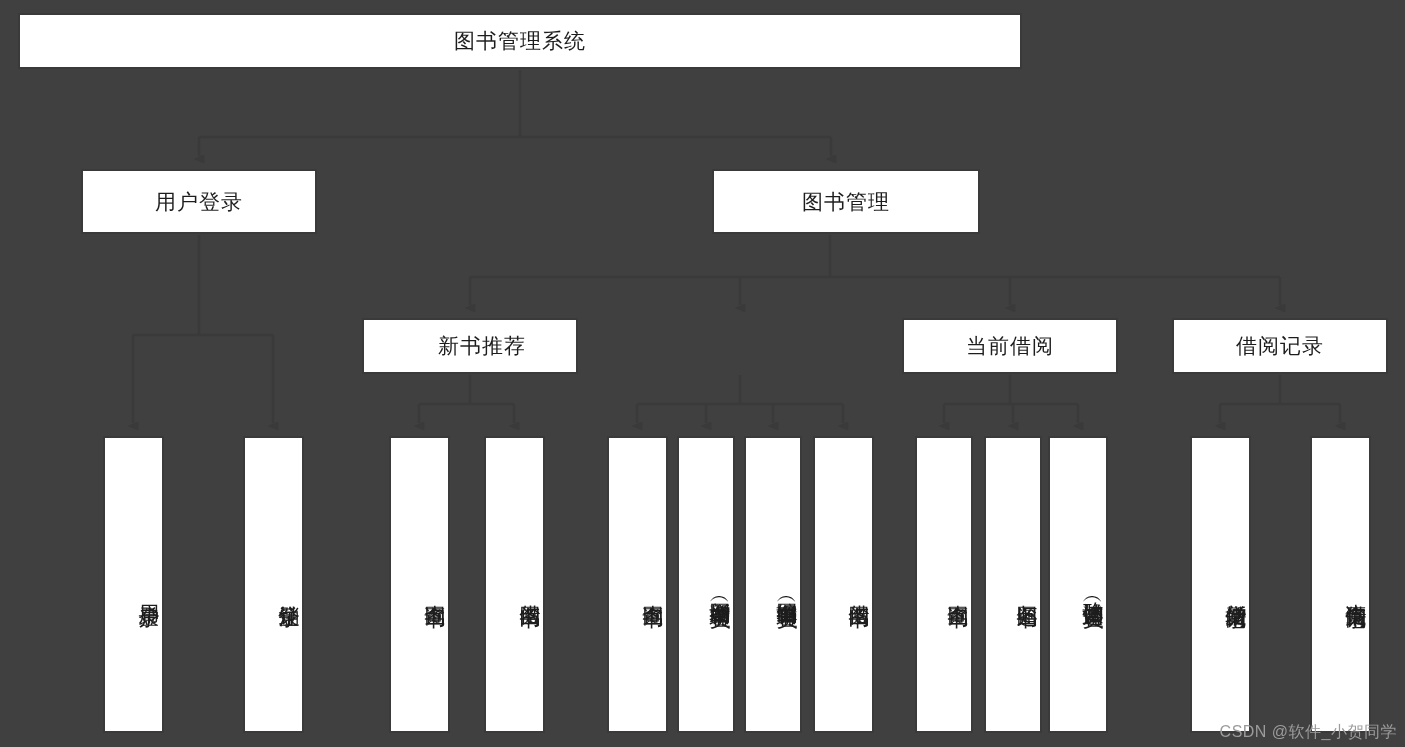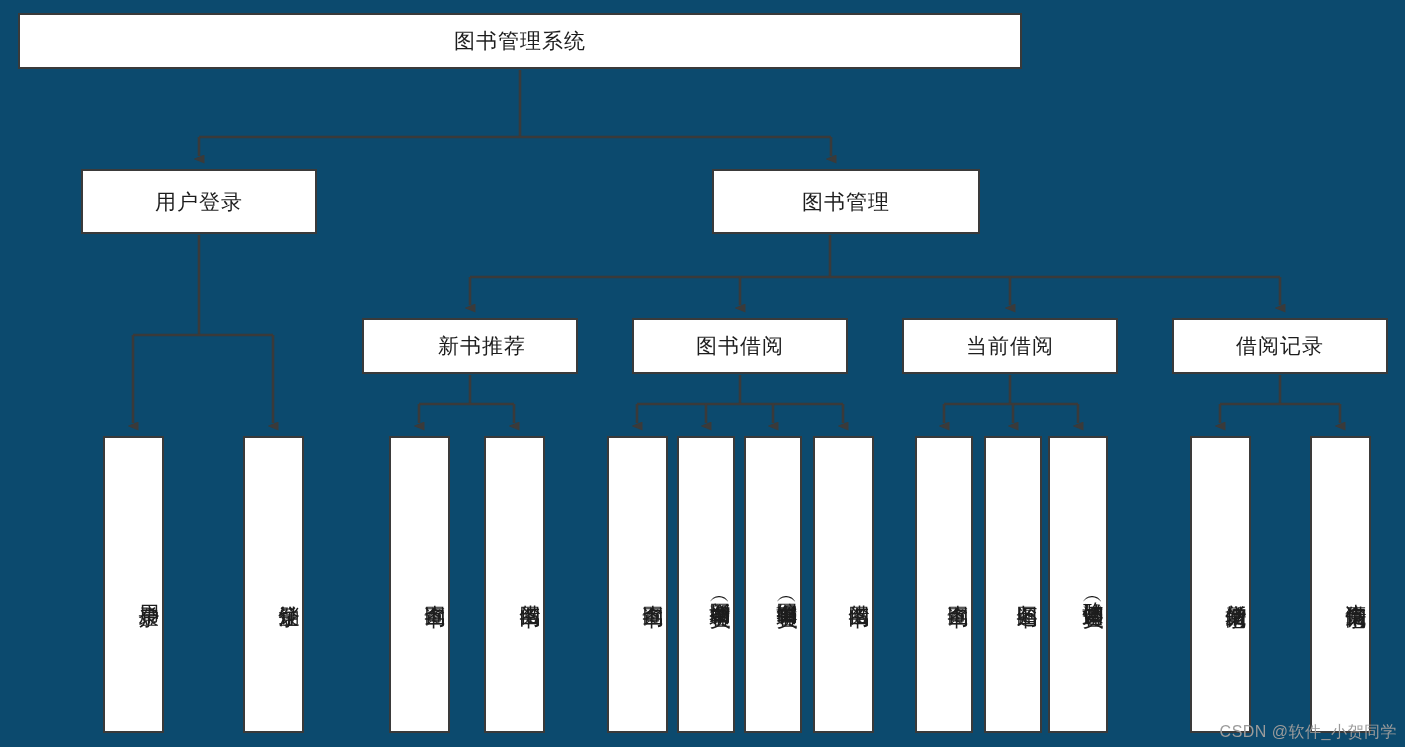--- a/index.html
+++ b/index.html
@@ -7,21 +7,21 @@
     padding: 0;
     background: #ffffff;
   }
   body {
     font-family: "Liberation Sans", "DejaVu Sans", sans-serif;
   }
   #canvas {
     position: relative;
     width: 1405px;
     height: 747px;
-    background: #0c4a6e;
+    background: #404040;
     overflow: hidden;
   }
   #wires {
     position: absolute;
     left: 0;
     top: 0;
     width: 1405px;
     height: 747px;
     pointer-events: none;
   }
@@ -130,23 +130,20 @@
   </div>
 
   <div class="node h" style="left:712px; top:169px; width:268px; height:65px;">
     <span class="txt">图书管理</span>
   </div>
 
   <div class="node h" style="left:362px; top:318px; width:216px; height:56px;padding-left:24px;">
     <span class="txt">新书推荐</span>
   </div>
 
-  <div class="node h" style="left:632px; top:318px; width:216px; height:56px;">
-    <span class="txt">图书借阅</span>
-  </div>
 
   <div class="node h" style="left:902px; top:318px; width:216px; height:56px;">
     <span class="txt">当前借阅</span>
   </div>
 
   <div class="node h" style="left:1172px; top:318px; width:216px; height:56px;text-align:right;">
     <span class="txt">借阅记录</span>
   </div>
 
   <div class="node v" style="left:103px; top:436px; width:61px; height:297px;">

